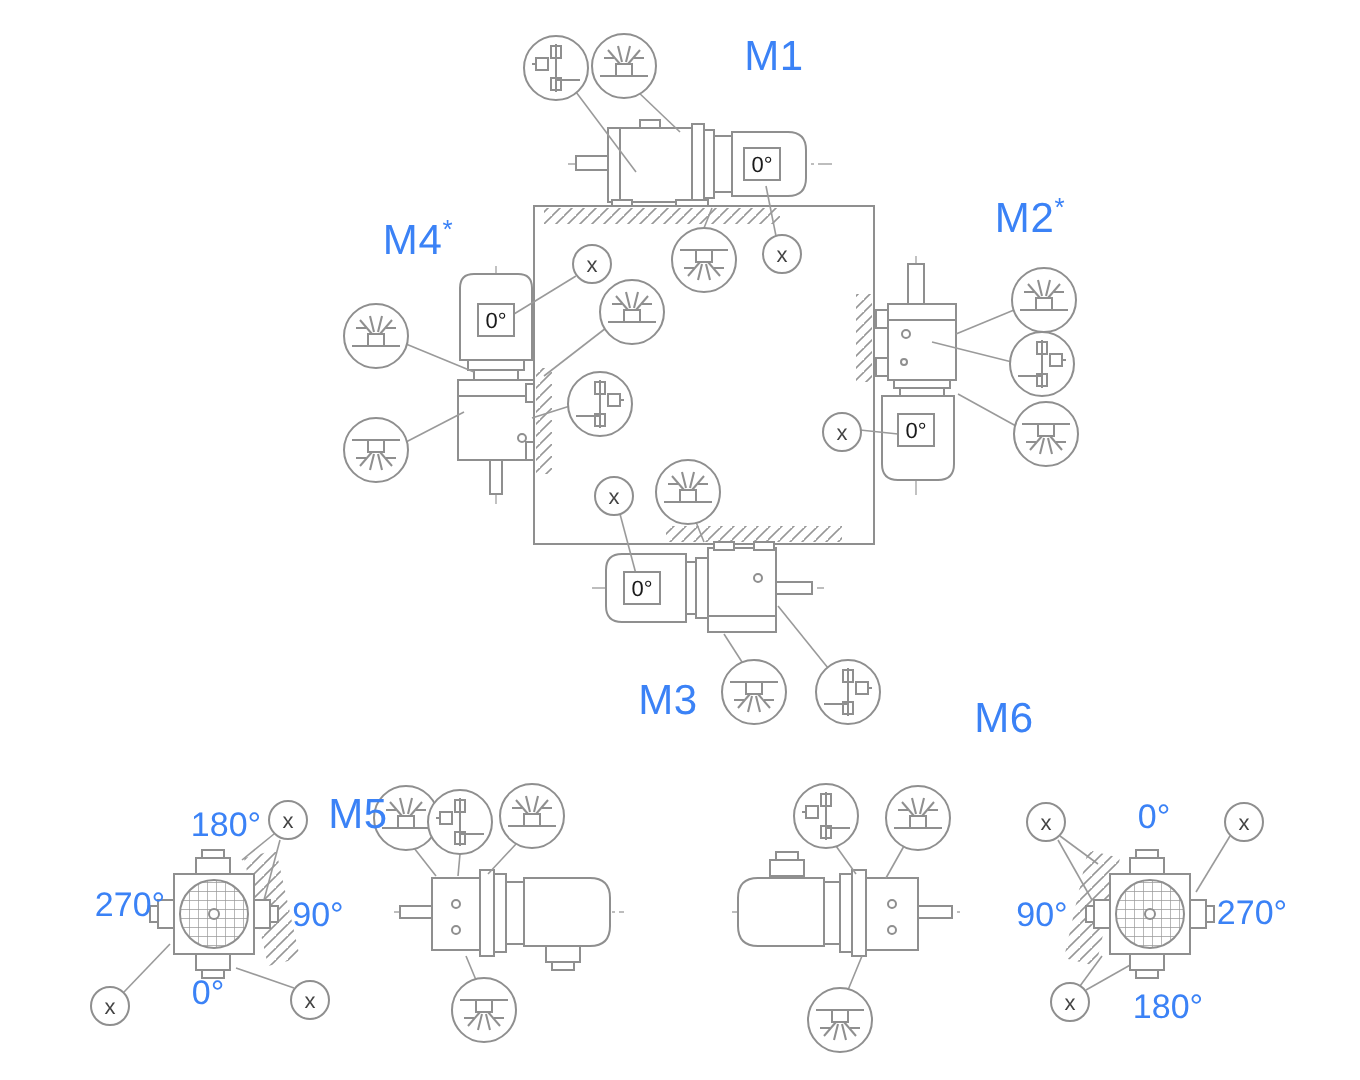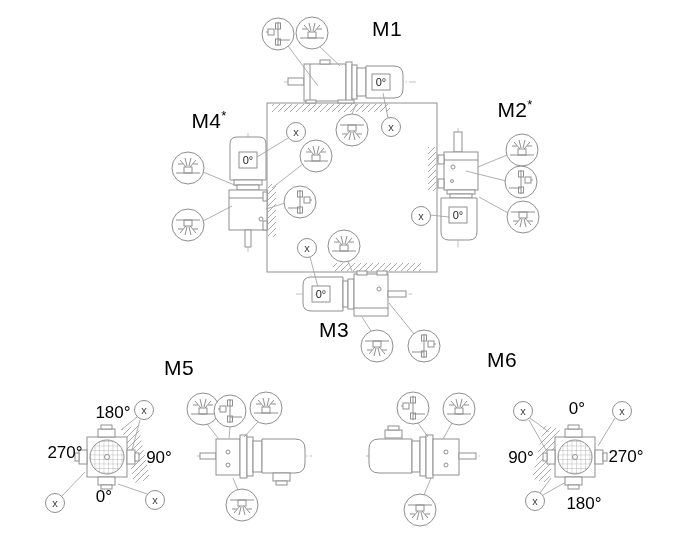--- a/index.html
+++ b/index.html
@@ -8,21 +8,21 @@
   .canvas svg{position:absolute;left:0;top:0;}
   .ln{stroke:#8f8f8f;stroke-width:1;fill:none;}
   .lnw{stroke:#8f8f8f;stroke-width:1;fill:#ffffff;}
   .cl{stroke:#a8a8a8;stroke-width:0.7;fill:none;stroke-dasharray:7 2 1.5 2;}
   .ldr{stroke:#9a9a9a;stroke-width:0.8;fill:none;}
   .sym{stroke:#8f8f8f;stroke-width:1;fill:#ffffff;}
   .hatch{fill:url(#hatchP);stroke:none;}
   .grid{fill:url(#gridP);stroke:#8f8f8f;stroke-width:1;}
   .xt{font-size:11px;fill:#444;text-anchor:middle;font-family:"Liberation Sans",sans-serif;}
   .zt{font-size:11px;fill:#1a1a1a;text-anchor:middle;font-family:"Liberation Sans",sans-serif;}
-  .lbl{position:absolute;transform:translate(-50%,-50%);color:#000000;white-space:nowrap;}
+  .lbl{position:absolute;transform:translate(-50%,-50%);color:#3b82f6;white-space:nowrap;}
   .lbl-m{font-size:21px;letter-spacing:0.3px;}
   .lbl-m sup{font-size:13px;}
   .lbl-angle{font-size:17px;}
 </style>
 </head>
 <body>
 
 <div class="canvas">
 
 <svg width="680" height="540" viewBox="0 0 680 540">
@@ -343,23 +343,23 @@
     </g>
     <g>
       <circle class="sym" cx="535" cy="501" r="9.5"></circle>
       <text class="xt" x="535" y="505">x</text>
     </g>
   </g>
 </svg>
 
 <div class="lbl lbl-m" style="left:387px;top:29px"><span>M1</span></div>
 <div class="lbl lbl-m" style="left:515px;top:109px"><span>M2</span><sup>*</sup></div>
-<div class="lbl lbl-m" style="left:334px;top:330px"><span>M3</span></div>
+<div class="lbl lbl-m" style="left:334px;top:351px"><span>M3</span></div>
 <div class="lbl lbl-m" style="left:209px;top:120px"><span>M4</span><sup>*</sup></div>
-<div class="lbl lbl-m" style="left:179px;top:368px"><span>M5</span></div>
+<div class="lbl lbl-m" style="left:179px;top:408px"><span>M5</span></div>
 <div class="lbl lbl-m" style="left:502px;top:360px"><span>M6</span></div>
 
 <div class="lbl lbl-angle" style="left:113px;top:413px">180°</div>
 <div class="lbl lbl-angle" style="left:65px;top:453px">270°</div>
 <div class="lbl lbl-angle" style="left:159px;top:458px">90°</div>
 <div class="lbl lbl-angle" style="left:104px;top:497px">0°</div>
 
 <div class="lbl lbl-angle" style="left:577px;top:409px">0°</div>
 <div class="lbl lbl-angle" style="left:521px;top:458px">90°</div>
 <div class="lbl lbl-angle" style="left:626px;top:457px">270°</div>

